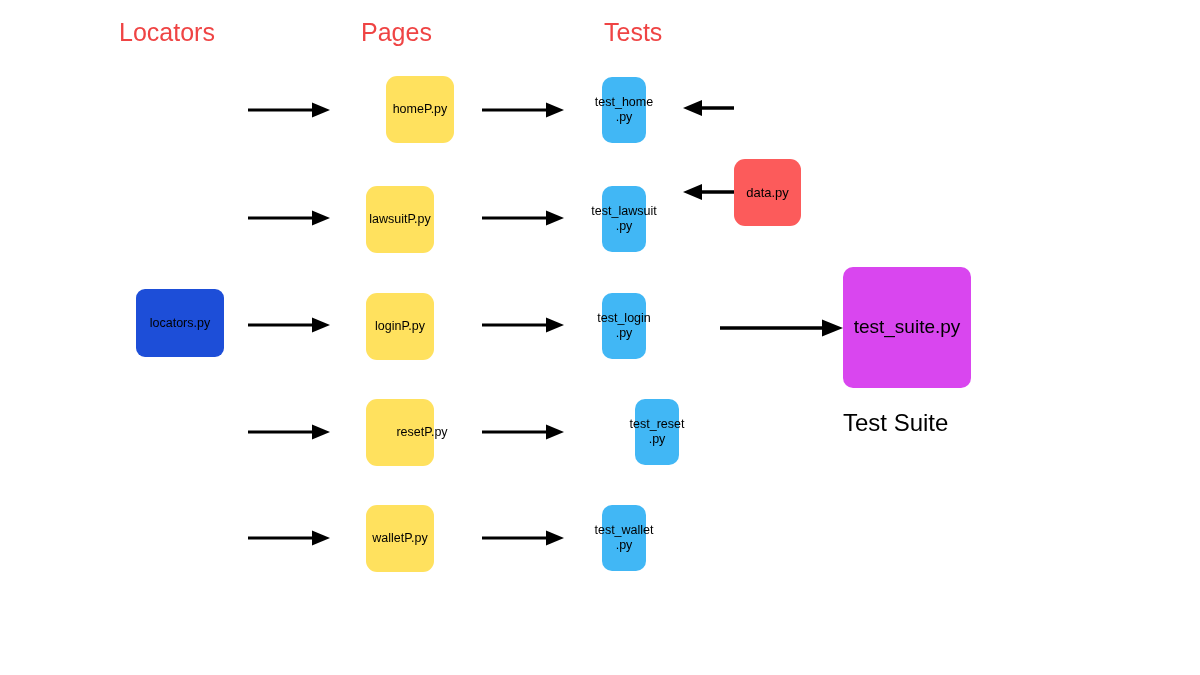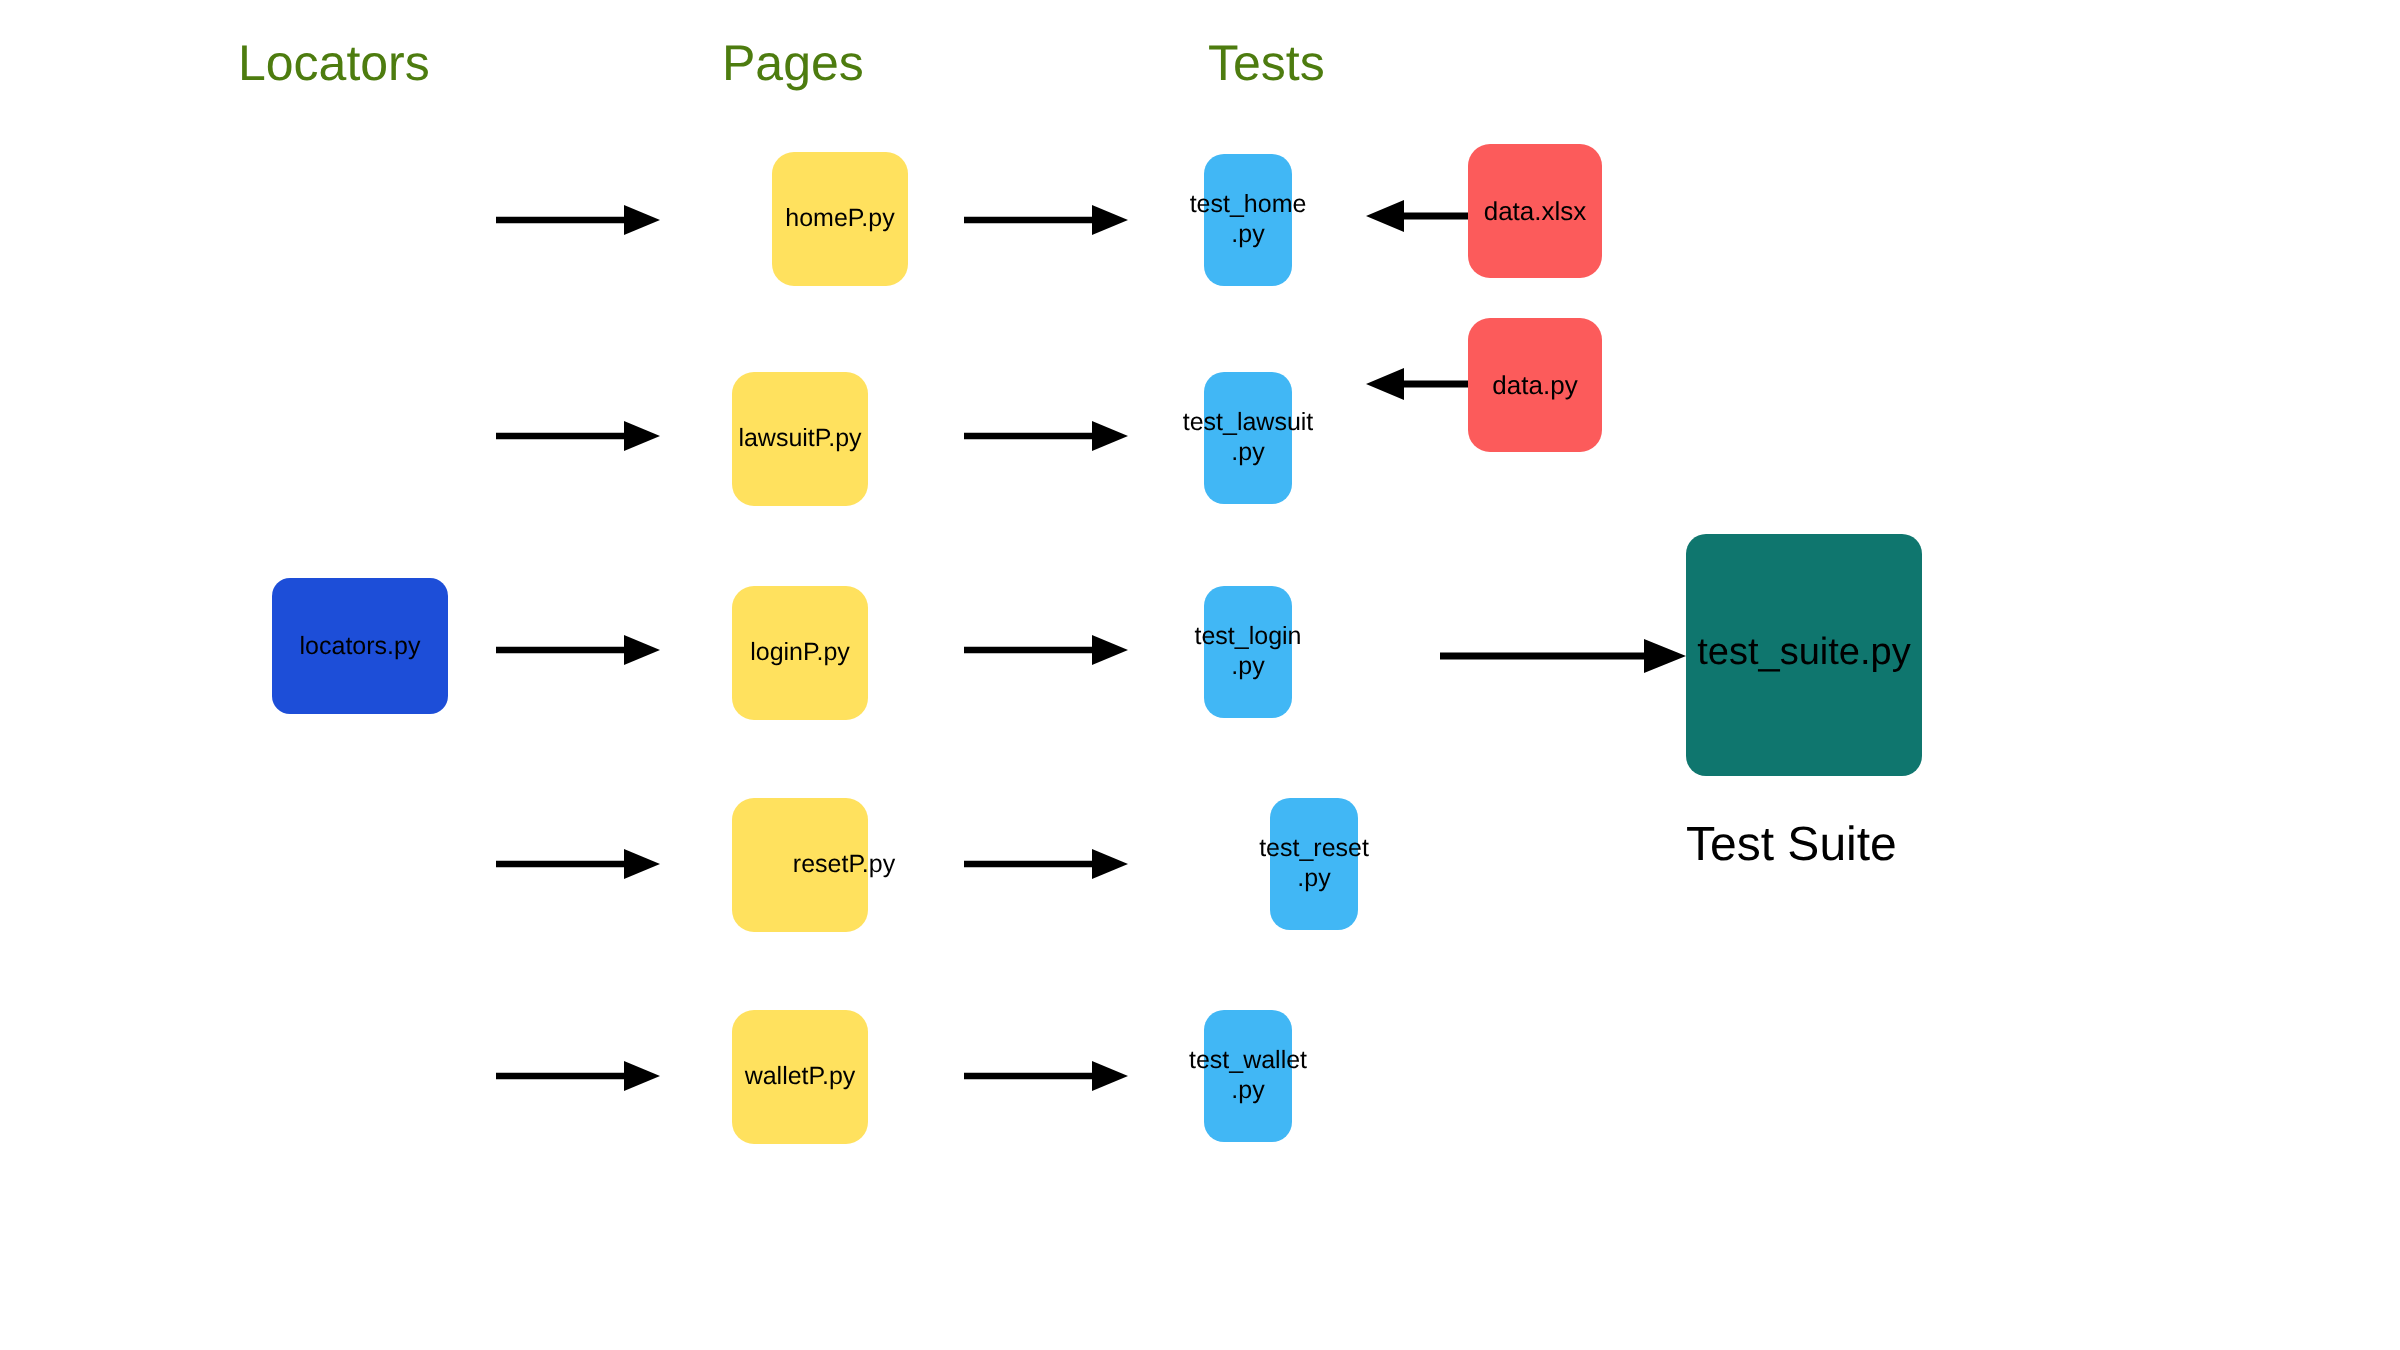--- a/index.html
+++ b/index.html
@@ -19,21 +19,21 @@
     position: absolute;
     left: 0; top: 0;
     width: 1200px;
     height: 675px;
   }
   
   .col-heading {
     position: absolute;
     font-size: 25px;
     font-weight: 400;
-    color: #4d7c0f;
+    color: #ef4444;
     white-space: nowrap;
     line-height: 1;
   }
   
   .node {
     position: absolute;
     display: flex;
     align-items: center;
     justify-content: center;
     text-align: center;
@@ -67,24 +67,24 @@
     font-size: 12.5px;
   }
   .node-data {
     width: 67px;
     height: 67px;
     border-radius: 11px;
     background: #FC5B5B;
     font-size: 13px;
   }
   .node-suite {
-    width: 118px;
+    width: 128px;
     height: 121px;
     border-radius: 10px;
-    background: #0f766e;
+    background: #d946ef;
     font-size: 19px;
   }
   .suite-label {
     position: absolute;
     font-size: 24px;
     color: #000000;
     white-space: nowrap;
     line-height: 1;
   }
   
@@ -151,23 +151,20 @@
       <span>.py</span>
     </span>
   </div>
   <div class="node node-test" style="left:602px; top:505px;">
     <span class="node-text">
       <span>test_wallet</span><br>
       <span>.py</span>
     </span>
   </div>
 
-  <div class="node node-data" style="left:734px; top:72px;">
-    <span class="node-text">data.xlsx</span>
-  </div>
   <div class="node node-data" style="left:734px; top:159px;">
     <span class="node-text">data.py</span>
   </div>
 
   <div class="node node-suite" style="left:843px; top:267px;">
     <span class="node-text">test_suite.py</span>
   </div>
   <div class="suite-label" style="left:843px; top:411px;"><span>Test Suite</span></div>
 
   <div class="arrow" style="left:248px; top:99px; width:82px;">

